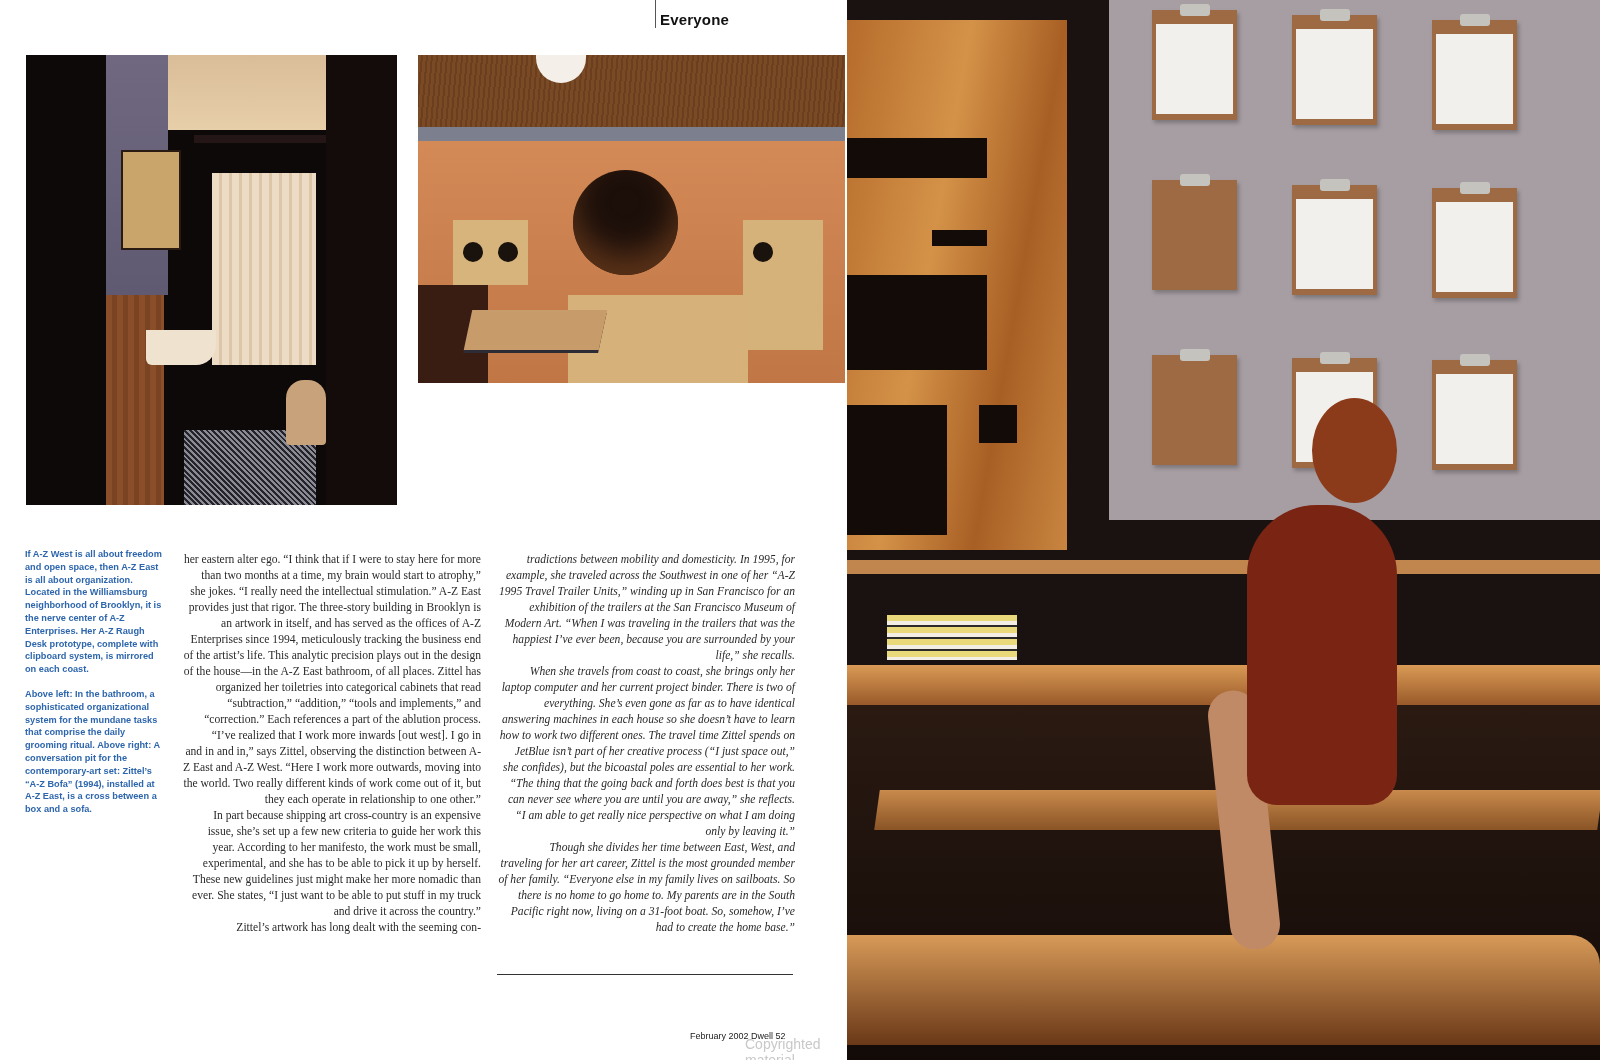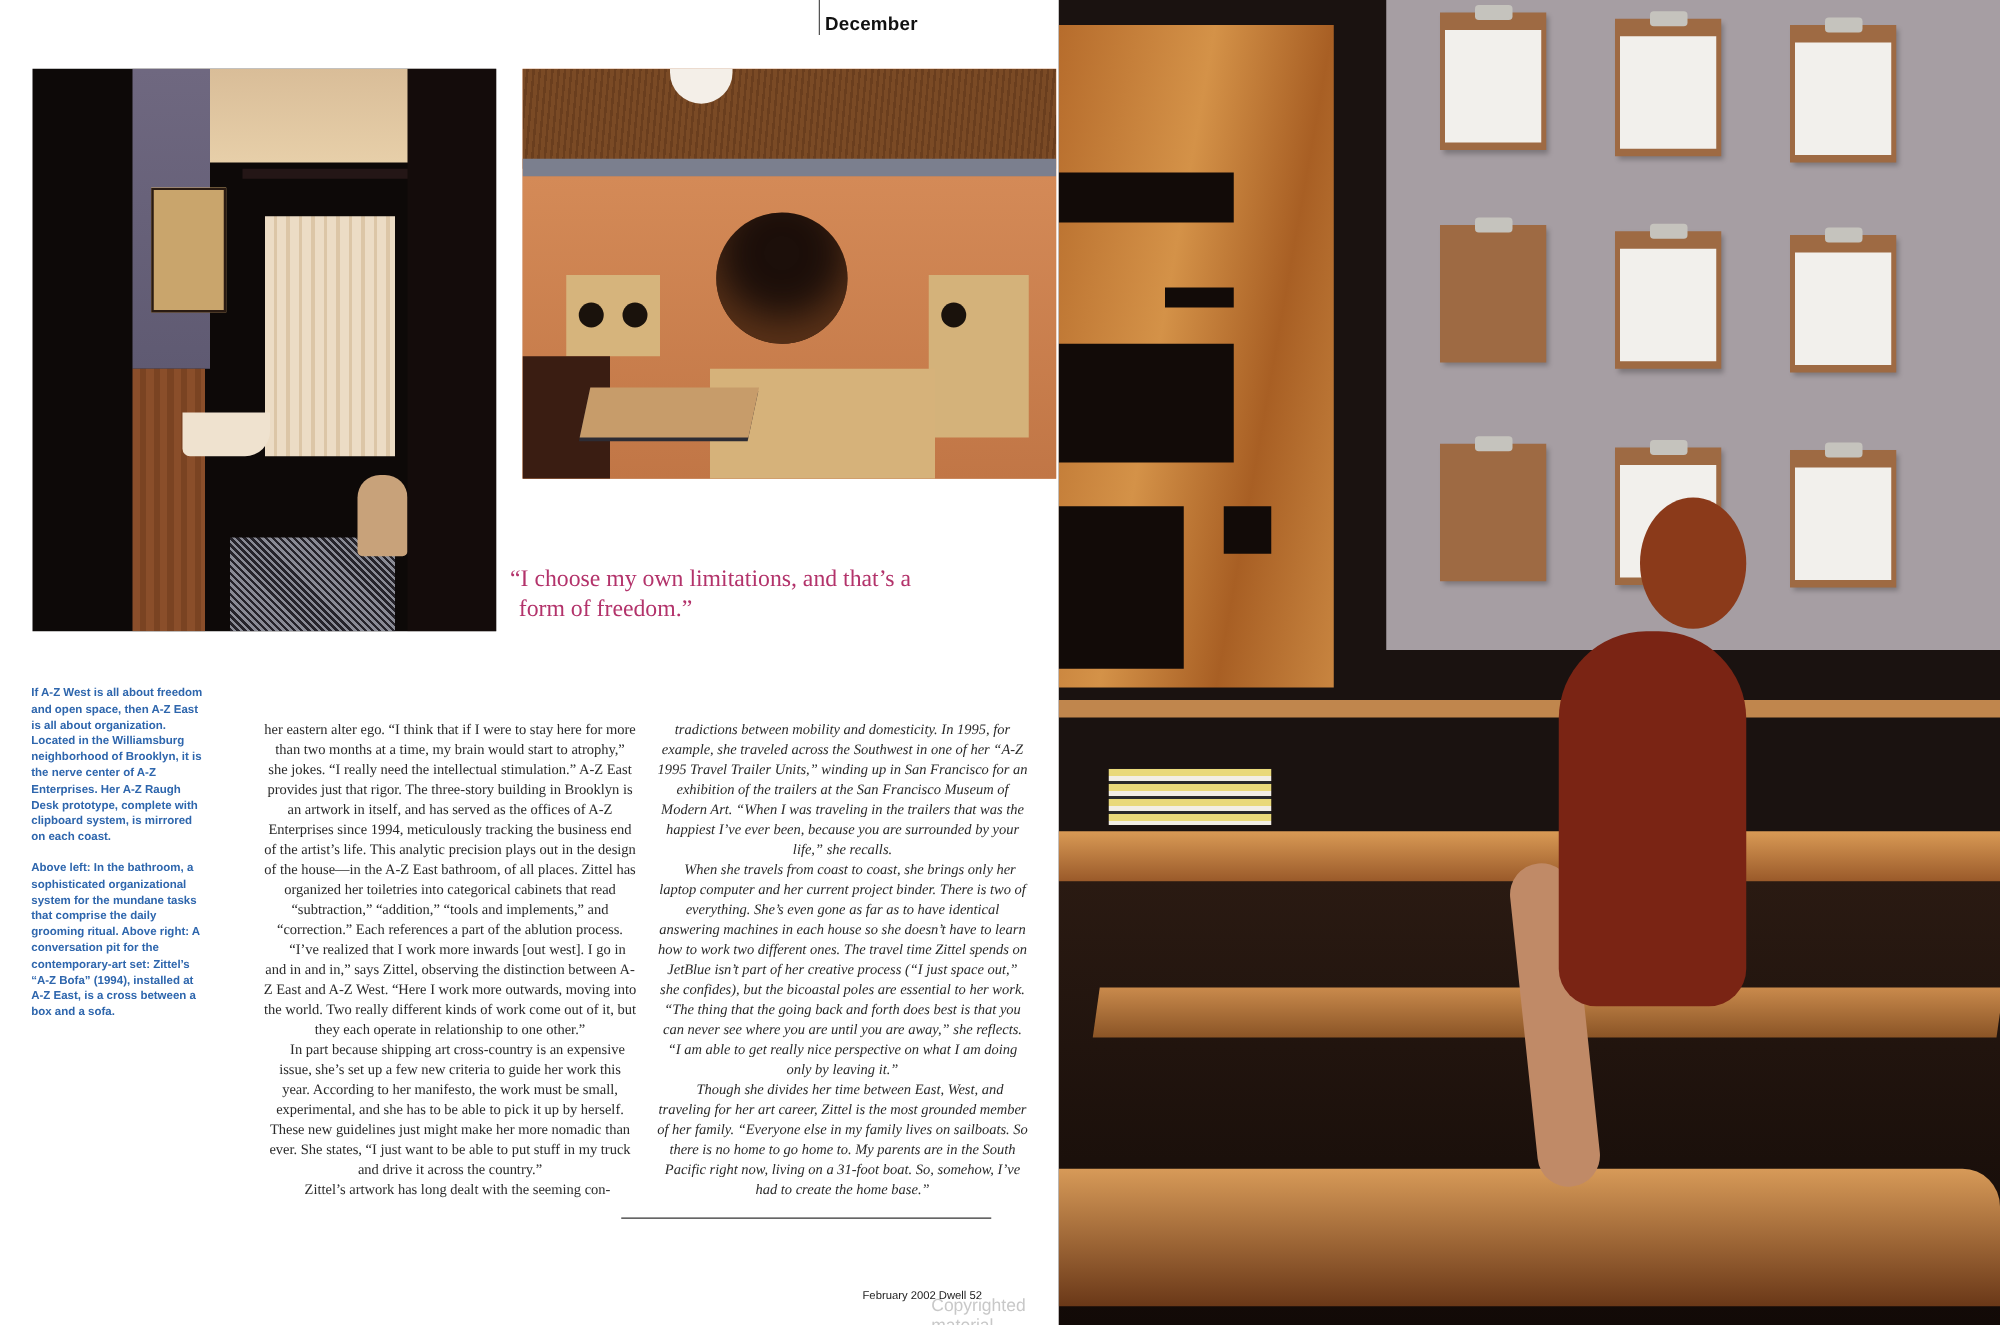--- a/index.html
+++ b/index.html
@@ -33,21 +33,21 @@
   .photo-pit .hole { position:absolute; width:20px; height:20px; border-radius:50%; background:#1a120c; }
   .photo-pit .sofa { position:absolute; left:150px; top:240px; width:180px; height:88px; background:#d6b27a; }
   .photo-pit .table { position:absolute; left:50px; top:255px; width:135px; height:40px; background:#c79c6a; transform:skewX(-12deg); box-shadow:0 3px 0 #2d2c34; }
   .photo-pit .dark { position:absolute; left:0; top:230px; width:70px; height:98px; background:#3a1d12; }
 
   .pull-quote { position:absolute; left:408px; top:452px; width:355px; font-family:"Liberation Serif", serif; font-size:19px; line-height:24px; color:#b3336b; text-indent:-7px; padding-left:7px; }
 
   .caption { position:absolute; left:25px; top:548px; width:140px; font-family:"Liberation Sans", sans-serif; font-size:9.2px; line-height:12.8px; color:#2e66ad; font-weight:bold; }
   .caption p { margin:0 0 12px 0; }
 
-  .col { position:absolute; top:576px; font-family:"Liberation Serif", serif; font-size:11.6px; line-height:16px; color:#2a2a2a; text-align:center;margin-left:28px; }
+  .col { position:absolute; top:552px; font-family:"Liberation Serif", serif; font-size:11.6px; line-height:16px; color:#2a2a2a; text-align:right; }
   .col p { margin:0; }
   .col p.indent { text-indent:12px; }
   .col-1 { left:183px; width:298px; }
   .col-2 { left:497px; width:298px;font-style:italic; }
 
   .bio-rule { position:absolute; left:497px; top:974px; width:296px; height:1px; background:#333; }
   .bio { position:absolute; left:497px; top:980px; width:298px; font-family:"Liberation Serif", serif; font-style:italic; font-size:11.3px; line-height:16px; color:#2a2a2a; }
   .bio .roman { font-style:normal; }
 
   .folio { position:absolute; left:690px; top:1031px; font-family:"Liberation Sans", sans-serif; font-size:9px; color:#222; }
@@ -71,21 +71,21 @@
   .photo-studio .figure-head { position:absolute; left:465px; top:398px; width:85px; height:105px; background:#8b3a1a; border-radius:50%; }
   .photo-studio .leg { position:absolute; left:372px; top:690px; width:50px; height:260px; background:#c08a67; border-radius:25px; transform:rotate(-6deg); }
   .photo-studio .laptop { position:absolute; left:440px; top:575px; width:75px; height:55px; background:#3d5a8e; }
   .photo-studio .books { position:absolute; left:40px; top:615px; width:130px; height:45px; background:repeating-linear-gradient(180deg,#e9d97a 0 6px,#f2eee5 6px 10px,#2a2a2a 10px 12px); }
 </style>
 </head>
 <body>
 
 <div class="page-left">
   <div class="section-rule"></div>
-  <div class="section-label">December</div>
+  <div class="section-label">Everyone</div>
 
   <div class="photo-bath" title="Bathroom with organizational cabinets, sink, toilet and curtained window">
     <div class="ceiling"></div>
     <div class="wall-left"></div>
     <div class="wainscot"></div>
     <div class="cabinets"></div>
     <div class="door-frame"></div>
     <div class="curtain"></div>
     <div class="sink"></div>
     <div class="floor"></div>
@@ -104,21 +104,20 @@
       <div class="hole" style="left:45px;top:22px;"></div>
     </div>
     <div class="cab-right">
       <div class="hole" style="left:10px;top:22px;"></div>
     </div>
     <div class="dark"></div>
     <div class="sofa"></div>
     <div class="table"></div>
   </div>
 
-  <div class="pull-quote">“I choose my own limitations, and that’s a form of freedom.”</div>
 
   <div class="caption">
     <p>If A-Z West is all about freedom and open space, then A-Z East is all about organization. Located in the Williamsburg neighborhood of Brooklyn, it is the nerve center of A-Z Enterprises. Her A-Z Raugh Desk prototype, complete with clipboard system, is mirrored on each coast.</p>
     <p>Above left: In the bathroom, a sophisticated organizational system for the mundane tasks that comprise the daily grooming ritual. Above right: A conversation pit for the contemporary-art set: Zittel’s “A-Z Bofa” (1994), installed at A-Z East, is a cross between a box and a sofa.</p>
   </div>
 
   <div class="col col-1">
     <p>her eastern alter ego. “I think that if I were to stay here for more than two months at a time, my brain would start to atrophy,” she jokes. “I really need the intellectual stimulation.” A-Z East provides just that rigor. The three-story building in Brooklyn is an artwork in itself, and has served as the offices of A-Z Enterprises since 1994, meticulously tracking the business end of the artist’s life. This analytic precision plays out in the design of the house—in the A-Z East bathroom, of all places. Zittel has organized her toiletries into categorical cabinets that read “subtraction,” “addition,” “tools and implements,” and “correction.” Each references a part of the ablution process.</p>
     <p class="indent">“I’ve realized that I work more inwards [out west]. I go in and in and in,” says Zittel, observing the distinction between A-Z East and A-Z West. “Here I work more outwards, moving into the world. Two really different kinds of work come out of it, but they each operate in relationship to one other.”</p>
     <p class="indent">In part because shipping art cross-country is an expensive issue, she’s set up a few new criteria to guide her work this year. According to her manifesto, the work must be small, experimental, and she has to be able to pick it up by herself. These new guidelines just might make her more nomadic than ever. She states, “I just want to be able to put stuff in my truck and drive it across the country.”</p>

